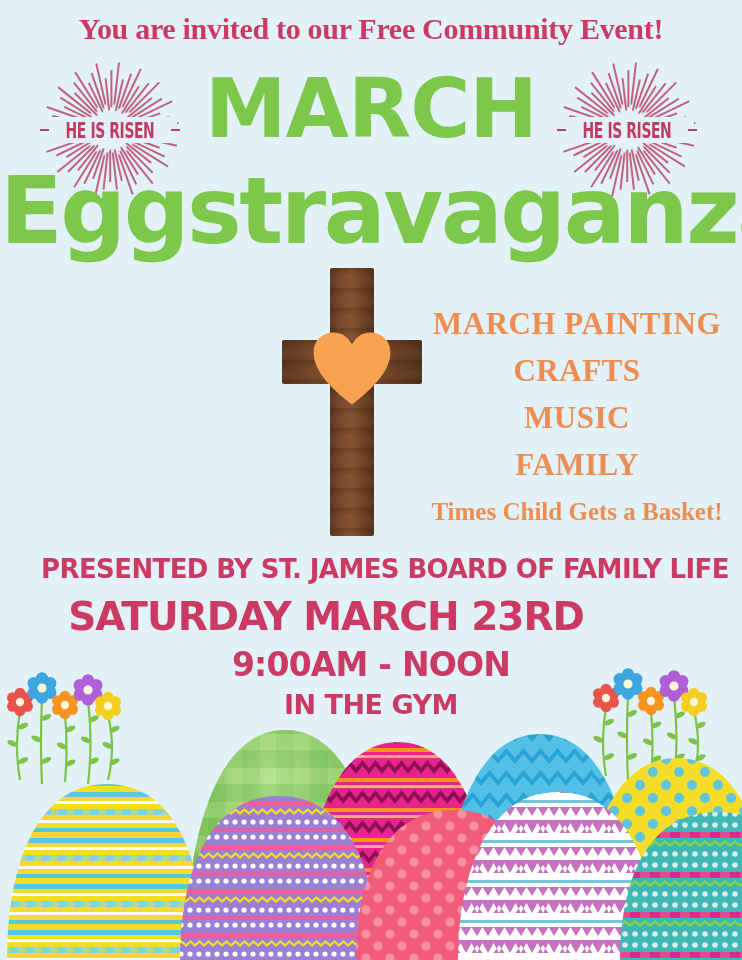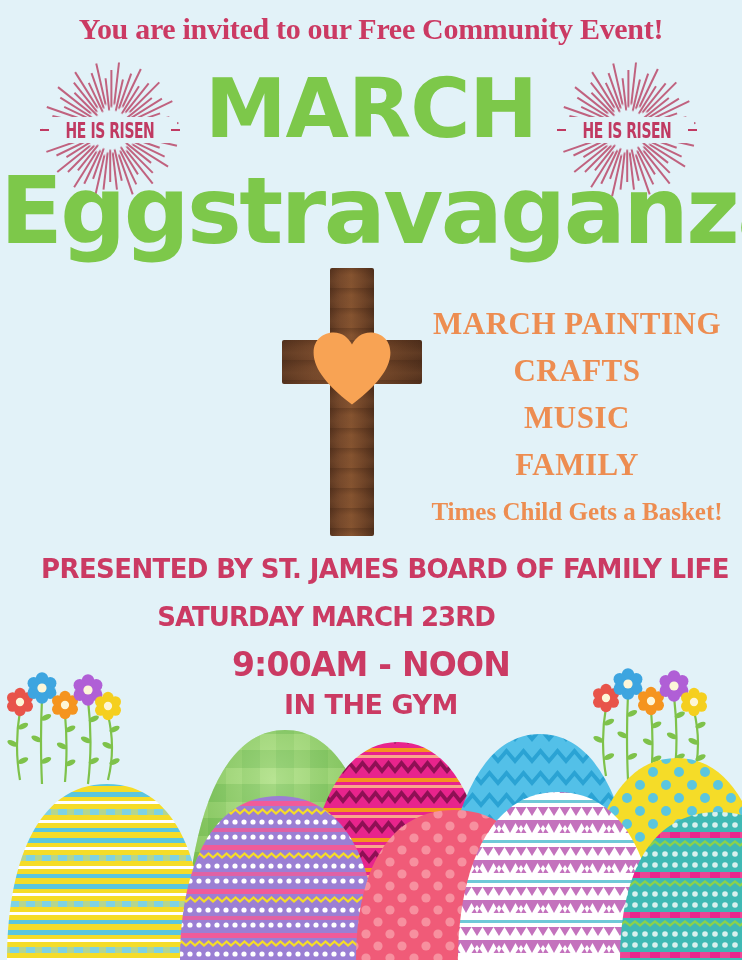--- a/index.html
+++ b/index.html
@@ -104,21 +104,21 @@
   
   .presented{
     position:absolute;top:552px;left:0;width:742px;text-align:center;
     font-family:"DejaVu Sans", sans-serif;font-weight:700;
     font-size:26px;line-height:34px;letter-spacing:-0.6px;
     color:#cb3a63;white-space:nowrap;margin-left:14px;
   }
   .date-line{
     position:absolute;top:592px;left:0;width:652px;text-align:center;
     font-family:"DejaVu Sans", sans-serif;font-weight:700;
-    font-size:26px;line-height:50px;letter-spacing:-1px;
+    font-size:39px;line-height:50px;letter-spacing:-1px;
     color:#cb3a63;
   }
   .time-line{
     position:absolute;top:643px;left:0;width:742px;text-align:center;
     font-family:"DejaVu Sans", sans-serif;font-weight:700;
     font-size:33px;line-height:44px;letter-spacing:-0.8px;
     color:#cb3a63;
   }
   .place-line{
     position:absolute;top:687px;left:0;width:742px;text-align:center;

